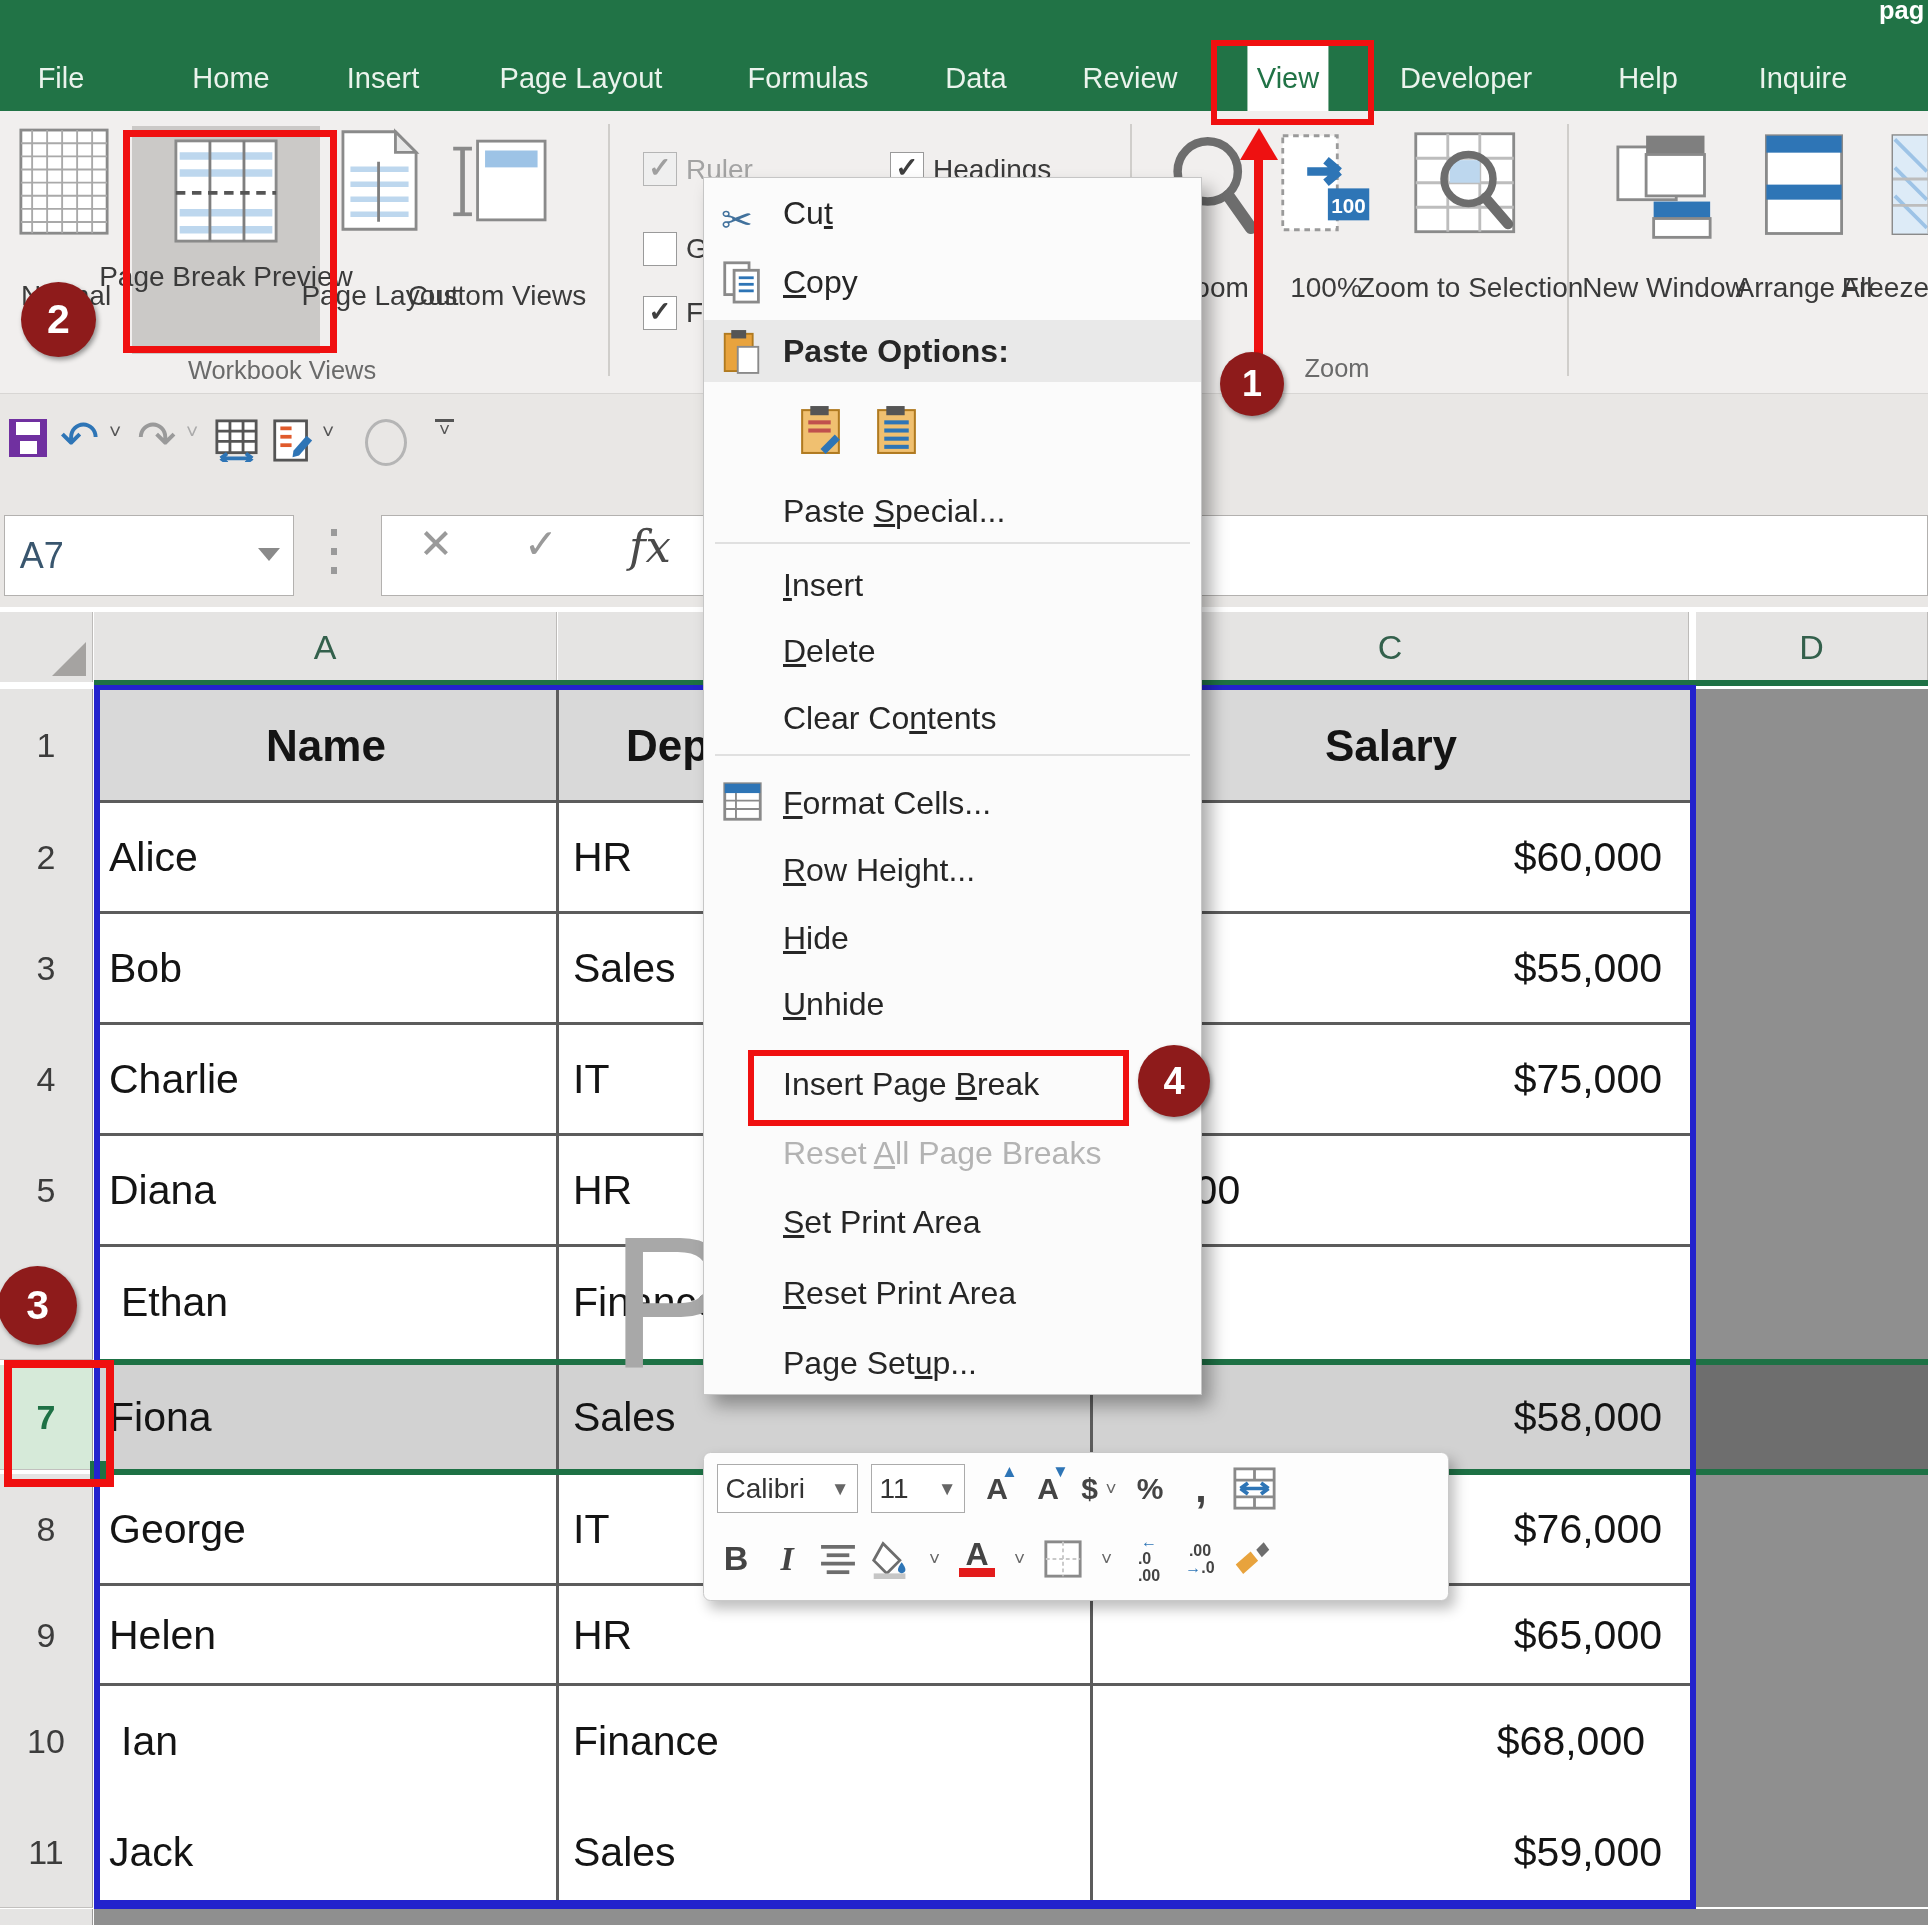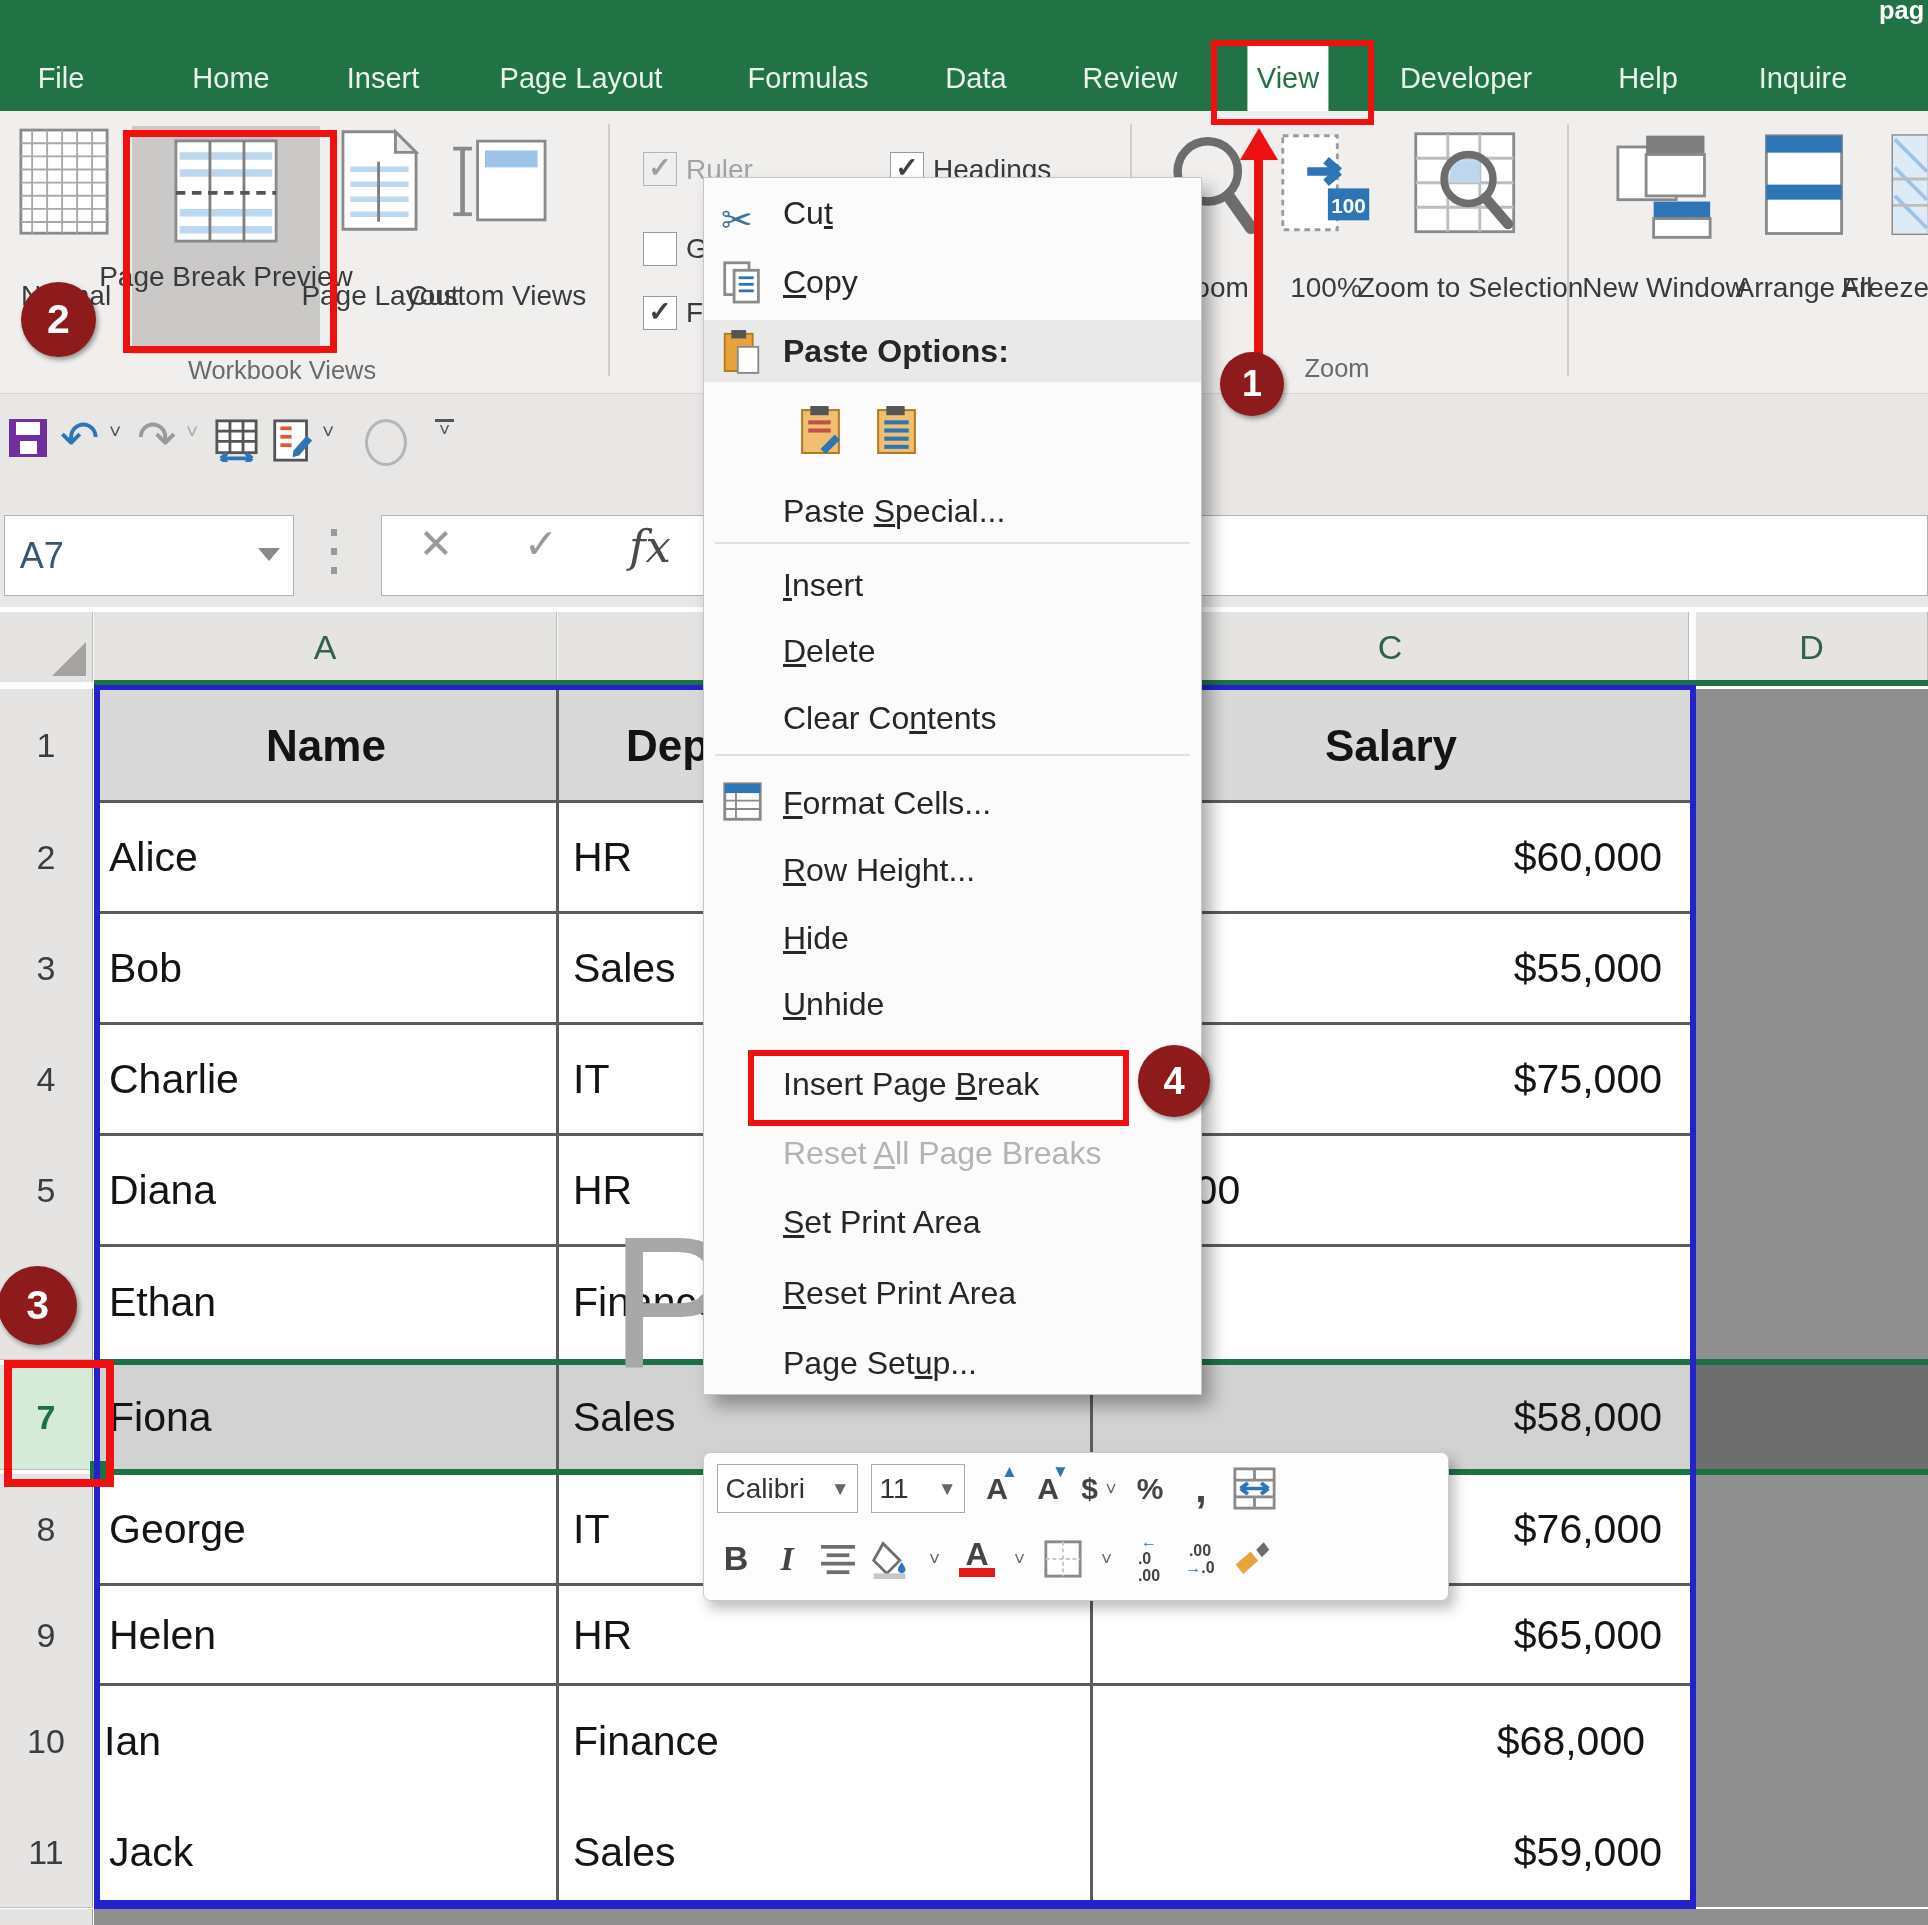--- a/index.html
+++ b/index.html
@@ -369,21 +369,21 @@
       </div>
       <div class="cell" style="left: 558px; top: 528px; width: 534px; height: 110px;">
         <div style="padding-left:15px;">HR</div>
       </div>
       <div class="cell" style="left: 1092px; top: 528px; width: 598px; height: 110px;">
         <div style="width:100%;text-align:left;padding-right:25px;">$62,000</div>
       </div>
       <div class="outside" style="left: 1696px; top: 528px; width: 233px; height: 110px;"></div>
       <div class="rowhdr" style="left: 0px; top: 638px; width: 92px; height: 114px;">6</div>
       <div class="cell" style="left: 94px; top: 638px; width: 464px; height: 114px;">
-        <div style="padding-left:15px;">Ethan</div>
+        <div style="padding-left:27px;">Ethan</div>
       </div>
       <div class="cell" style="left: 558px; top: 638px; width: 534px; height: 114px;">
         <div style="padding-left:15px;">Finance</div>
       </div>
       <div class="outside" style="left: 1696px; top: 638px; width: 233px; height: 114px;"></div>
       <div class="rowhdr" style="left: 0px; top: 758px; width: 92px; height: 104px; background: rgb(214, 234, 217); color: rgb(30, 113, 69); font-weight: bold;">7</div>
       <div class="cell sel" style="left: 94px; top: 758px; width: 464px; height: 104px;">
         <div style="padding-left:15px;">Fiona</div>
       </div>
       <div class="cell sel" style="left: 558px; top: 758px; width: 534px; height: 104px;">
@@ -410,21 +410,21 @@
       </div>
       <div class="cell" style="left: 558px; top: 978px; width: 534px; height: 100px;">
         <div style="padding-left:15px;">HR</div>
       </div>
       <div class="cell" style="left: 1092px; top: 978px; width: 598px; height: 100px;">
         <div style="width:100%;text-align:right;padding-right:28px;">$65,000</div>
       </div>
       <div class="outside" style="left: 1696px; top: 978px; width: 233px; height: 100px;"></div>
       <div class="rowhdr" style="left: 0px; top: 1078px; width: 92px; height: 113px;">10</div>
       <div class="cell" style="left: 94px; top: 1078px; width: 464px; height: 113px;">
-        <div style="padding-left:10px;">Ian</div>
+        <div style="padding-left:27px;">Ian</div>
       </div>
       <div class="cell" style="left: 558px; top: 1078px; width: 534px; height: 113px;">
         <div style="padding-left:15px;">Finance</div>
       </div>
       <div class="cell" style="left: 1092px; top: 1078px; width: 598px; height: 113px;">
         <div style="width:100%;text-align:right;padding-right:45px;">$68,000</div>
       </div>
       <div class="outside" style="left: 1696px; top: 1078px; width: 233px; height: 113px;"></div>
       <div class="rowhdr" style="left: 0px; top: 1191px; width: 92px; height: 109px;">11</div>
       <div class="cell" style="left: 94px; top: 1191px; width: 464px; height: 109px;">

